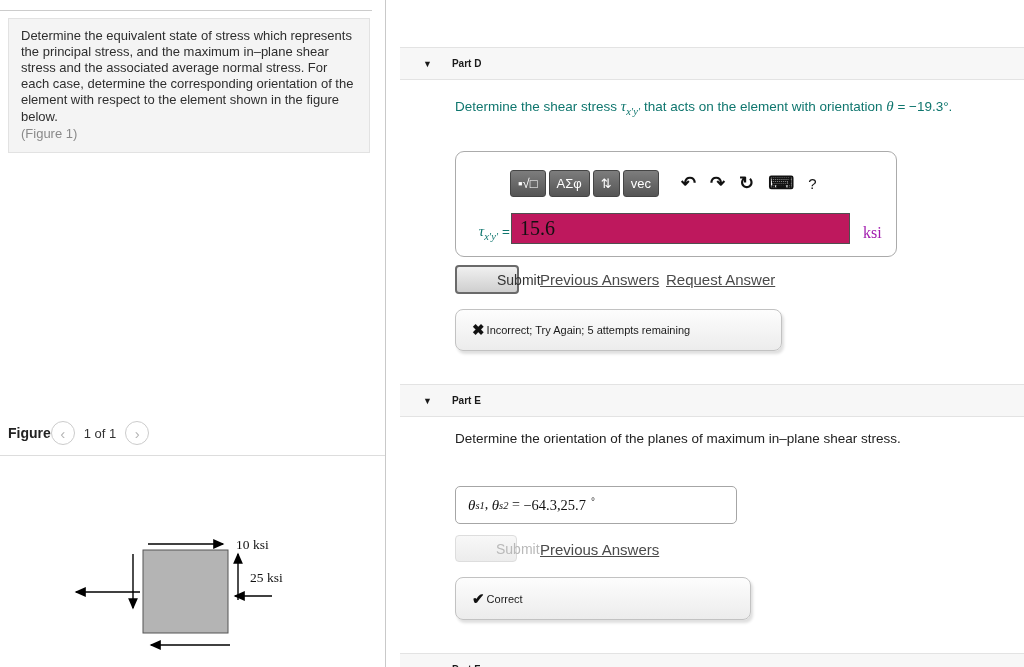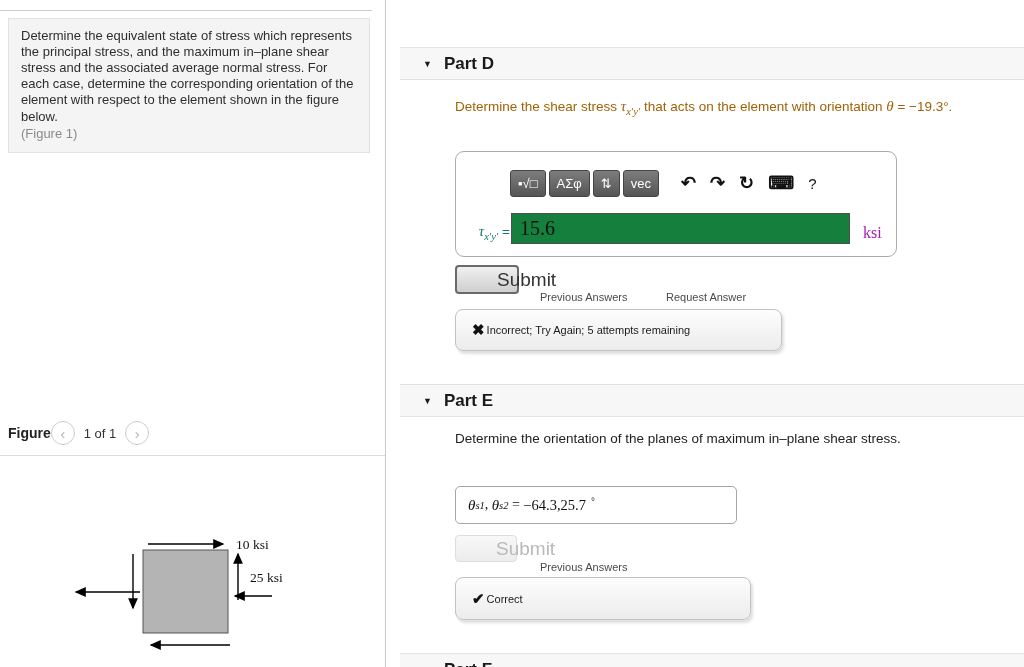--- a/index.html
+++ b/index.html
@@ -29,48 +29,48 @@
 
   .divider { position:absolute; left:385px; top:0; width:1px; height:667px; background:#c9c9c9; }
 
   
   .right-panel { position:absolute; left:386px; top:0; width:638px; height:667px; }
   .part-header { position:absolute; left:14px; width:624px; height:33px; background:#f7f7f7;
                  border-top:1px solid #e3e3e3; border-bottom:1px solid #e3e3e3;
                  display:flex; align-items:center; cursor:pointer; }
   .hd { top:47px; } .he { top:384px; } .hf { top:653px; }
   .collapse-icon { margin-left:23px; font-size:9px; color:#1a1a1a; }
-  .part-title { margin-left:12px; font-weight:bold; font-size:17px; color:#1a1a1a; }
-
-  .pd-question { position:absolute; left:69px; top:98px; font-size:13.5px; color:#a16207; }
+  .part-title { margin-left:20px; font-weight:bold; font-size:10px; color:#1a1a1a; }
+
+  .pd-question { position:absolute; left:69px; top:98px; font-size:13.5px; color:#0f766e; }
   .math { font-family:"Liberation Serif", serif; font-style:italic; font-size:15px; }
   .math-sub { font-family:"Liberation Serif", serif; font-style:italic; font-size:10.5px; }
   .pd-instruction { position:absolute; left:69px; top:126px; font-size:13.5px; font-weight:bold; color:#1a1a1a; }
 
   .eq-box { position:absolute; left:69px; top:151px; width:442px; height:106px; background:#fff;
             border:1px solid #ababab; border-radius:9px; }
   .eq-toolbar { position:absolute; left:54px; top:17px; height:28px; display:flex; align-items:center; }
   .tb-btn { height:27px; background:linear-gradient(#7d7d7d,#555); border:1px solid #454545;
             border-radius:3px; color:#fff; font-size:13px; padding:0 7px; margin-right:3px;
             cursor:pointer; display:flex; align-items:center; font-family:inherit; }
   .tb-gap { width:12px; }
   .tb-icon { background:none; border:none; font-size:18px; font-weight:bold; color:#111;
              padding:0 7px; cursor:pointer; font-family:inherit; }
   .tb-help { font-size:15px; font-weight:normal; }
   .eq-label { position:absolute; left:6px; top:70px; width:48px; text-align:right; color:#0f766e; white-space:nowrap; }
   .eq-eq { font-size:13.5px; margin-left:4px; }
   .eq-input { position:absolute; left:55px; top:61px; width:339px; height:31px; border:1px solid #4f4f4f;
-              padding:0 8px; font-family:"Liberation Serif", serif; font-size:20px; color:#111; background:#15803d; }
+              padding:0 8px; font-family:"Liberation Serif", serif; font-size:20px; color:#111; background:#be185d; }
   .eq-unit { position:absolute; left:407px; top:72px; font-family:"Liberation Serif", serif;
              font-size:16px; color:#a21caf; }
 
-  .submit-btn { font-family:inherit; font-size:19px; color:#333; border-radius:4px; cursor:pointer;padding-left:40px; }
+  .submit-btn { font-family:inherit; font-size:14px; color:#333; border-radius:4px; cursor:pointer;padding-left:40px; }
   .submit-d { position:absolute; left:69px; top:265px; width:64px; height:29px;
               background:linear-gradient(#f0f0f0,#cfcfcf); border:2px solid #6a6a6a; }
-  .link { position:absolute; font-size:11px; color:#4a4a4a; cursor:pointer;margin-top:20px; }
+  .link { position:absolute; font-size:15px; color:#4a4a4a; text-decoration:underline; cursor:pointer; }
   .prev-d { left:154px; top:271px; }
   .req-d  { left:280px; top:271px; }
 
   .feedback { position:absolute; background:linear-gradient(#fdfdfd,#ececec); border:1px solid #c2c2c2;
               border-radius:8px; box-shadow:2px 3px 3px rgba(0,0,0,0.13); display:flex; align-items:center; }
   .fb-d { left:69px; top:309px; width:327px; height:42px; }
   .fb-e { left:69px; top:577px; width:296px; height:43px; }
   .fb-icon { margin-left:16px; font-size:15px; font-weight:bold; color:#111; }
   .fb-text { margin-left:2px; font-size:11px; font-weight:normal; color:#1a1a1a; }
 

